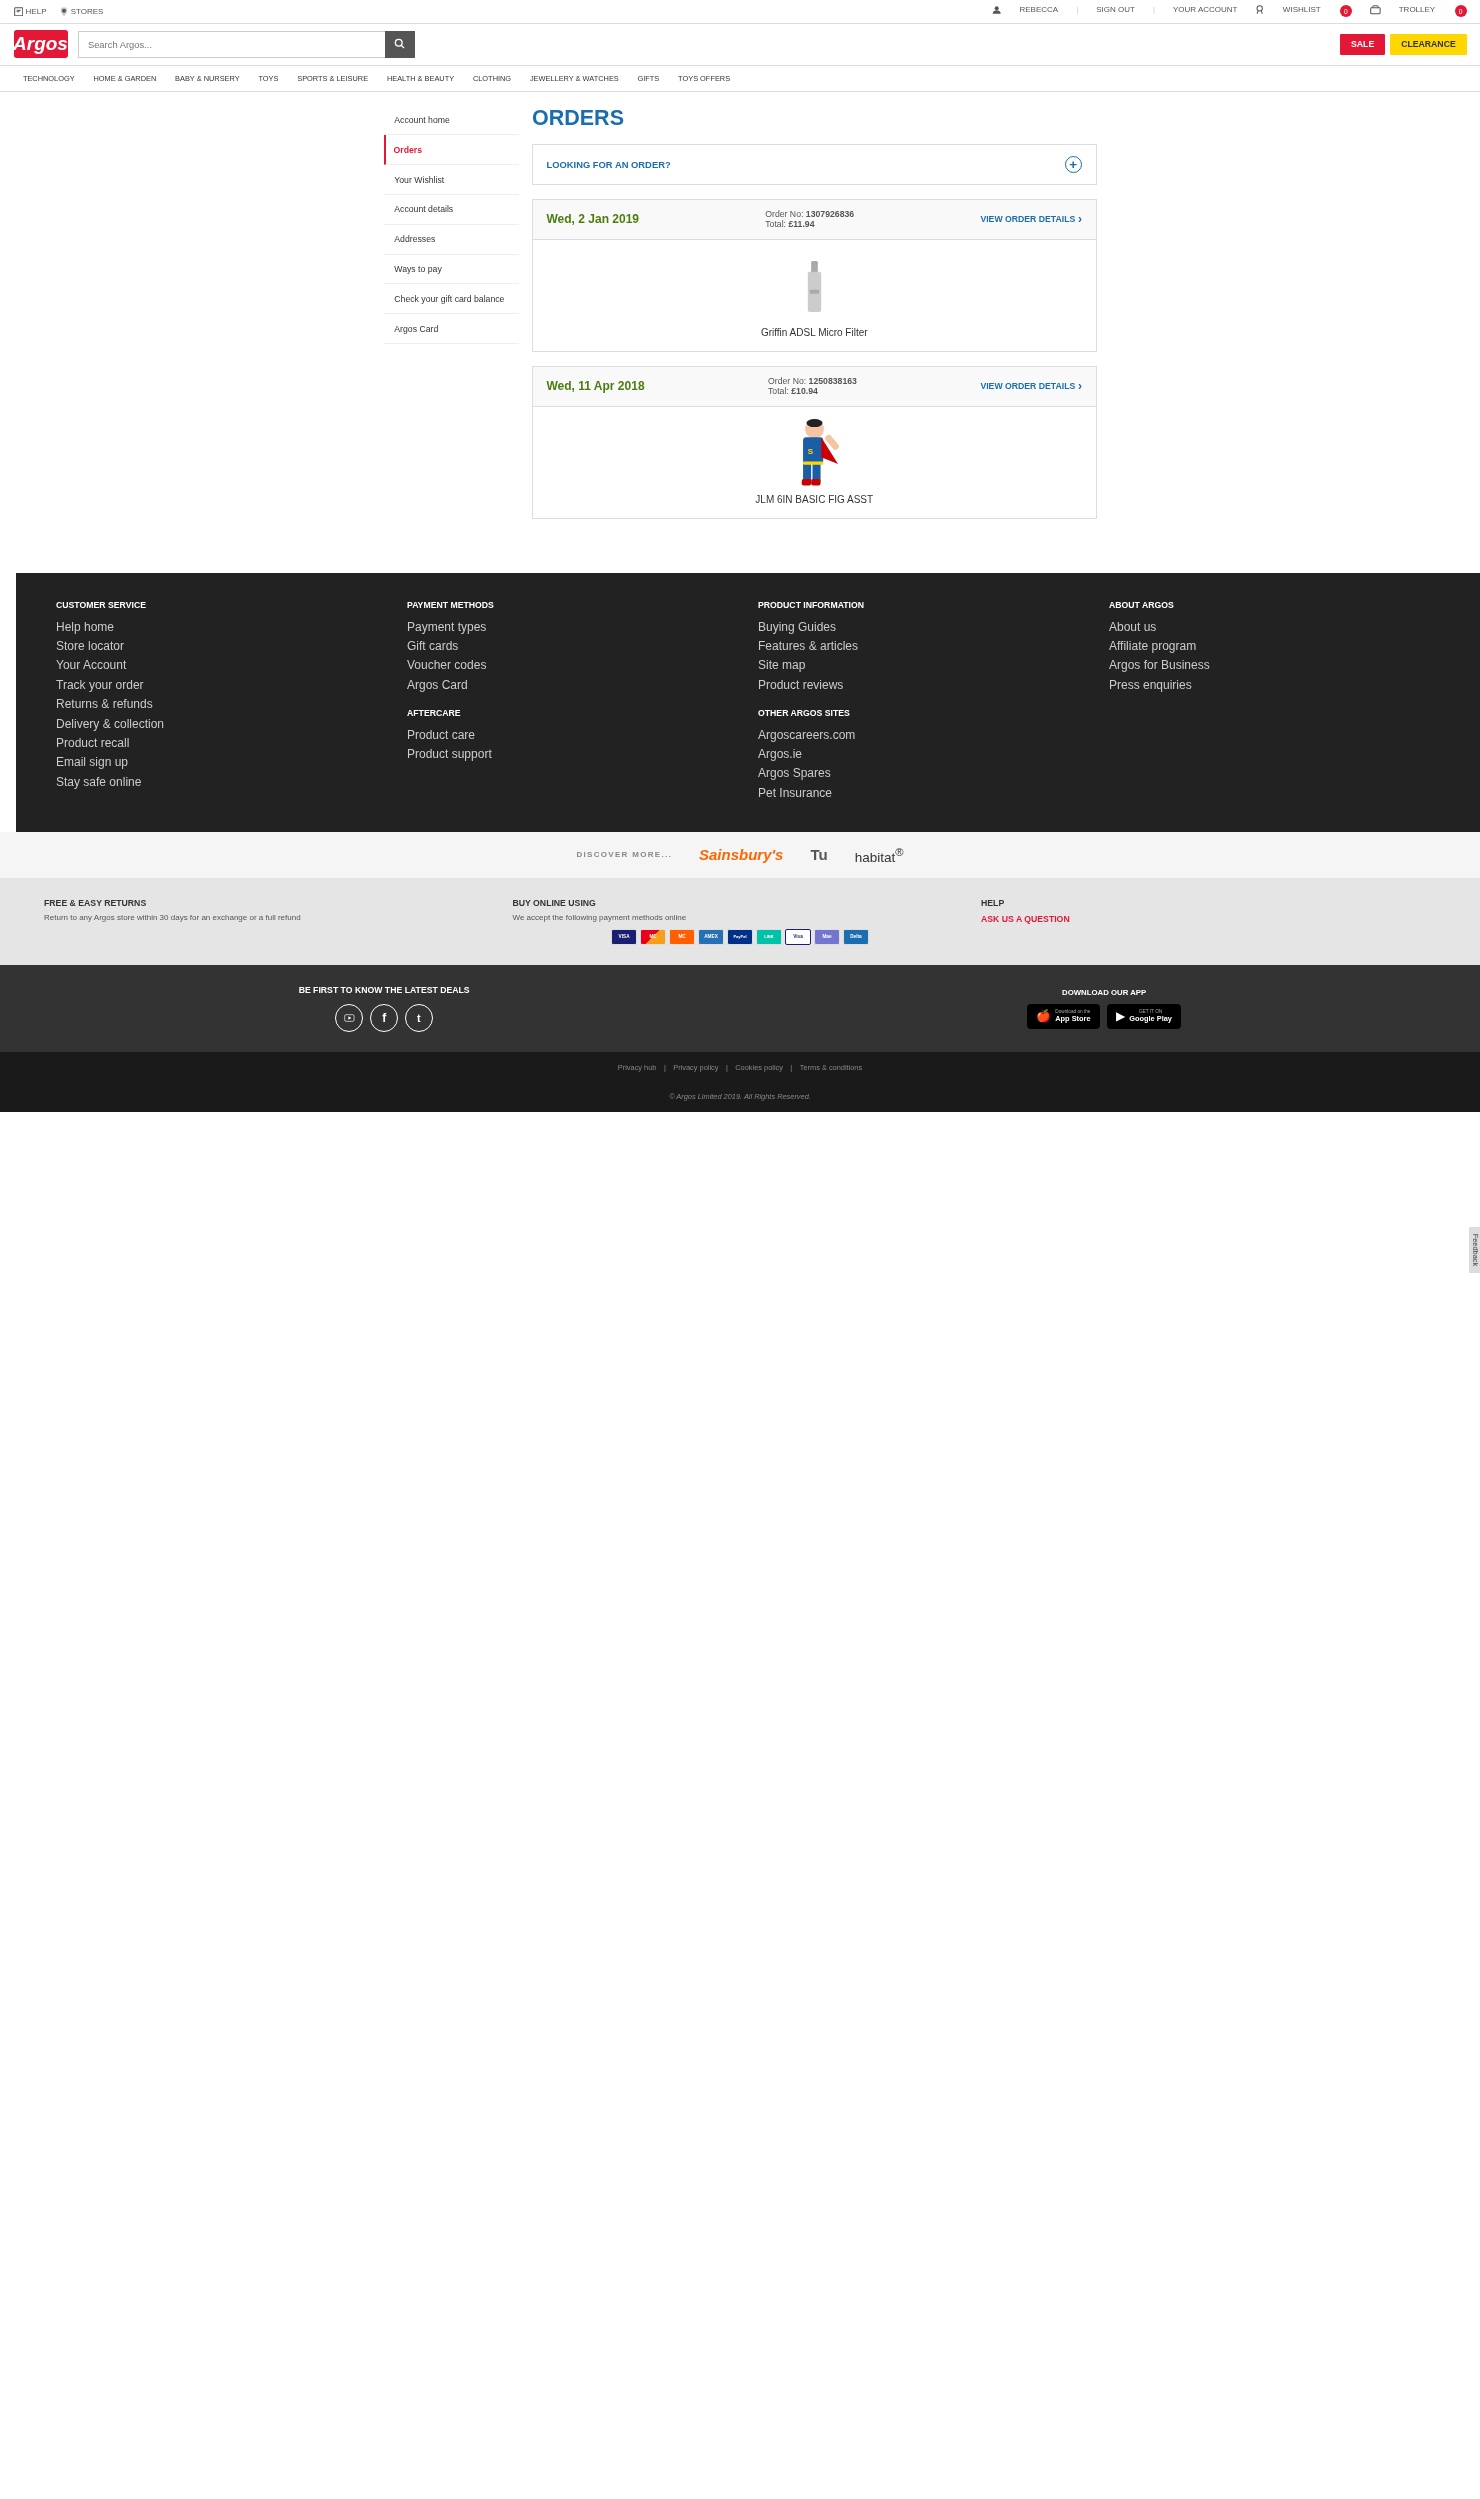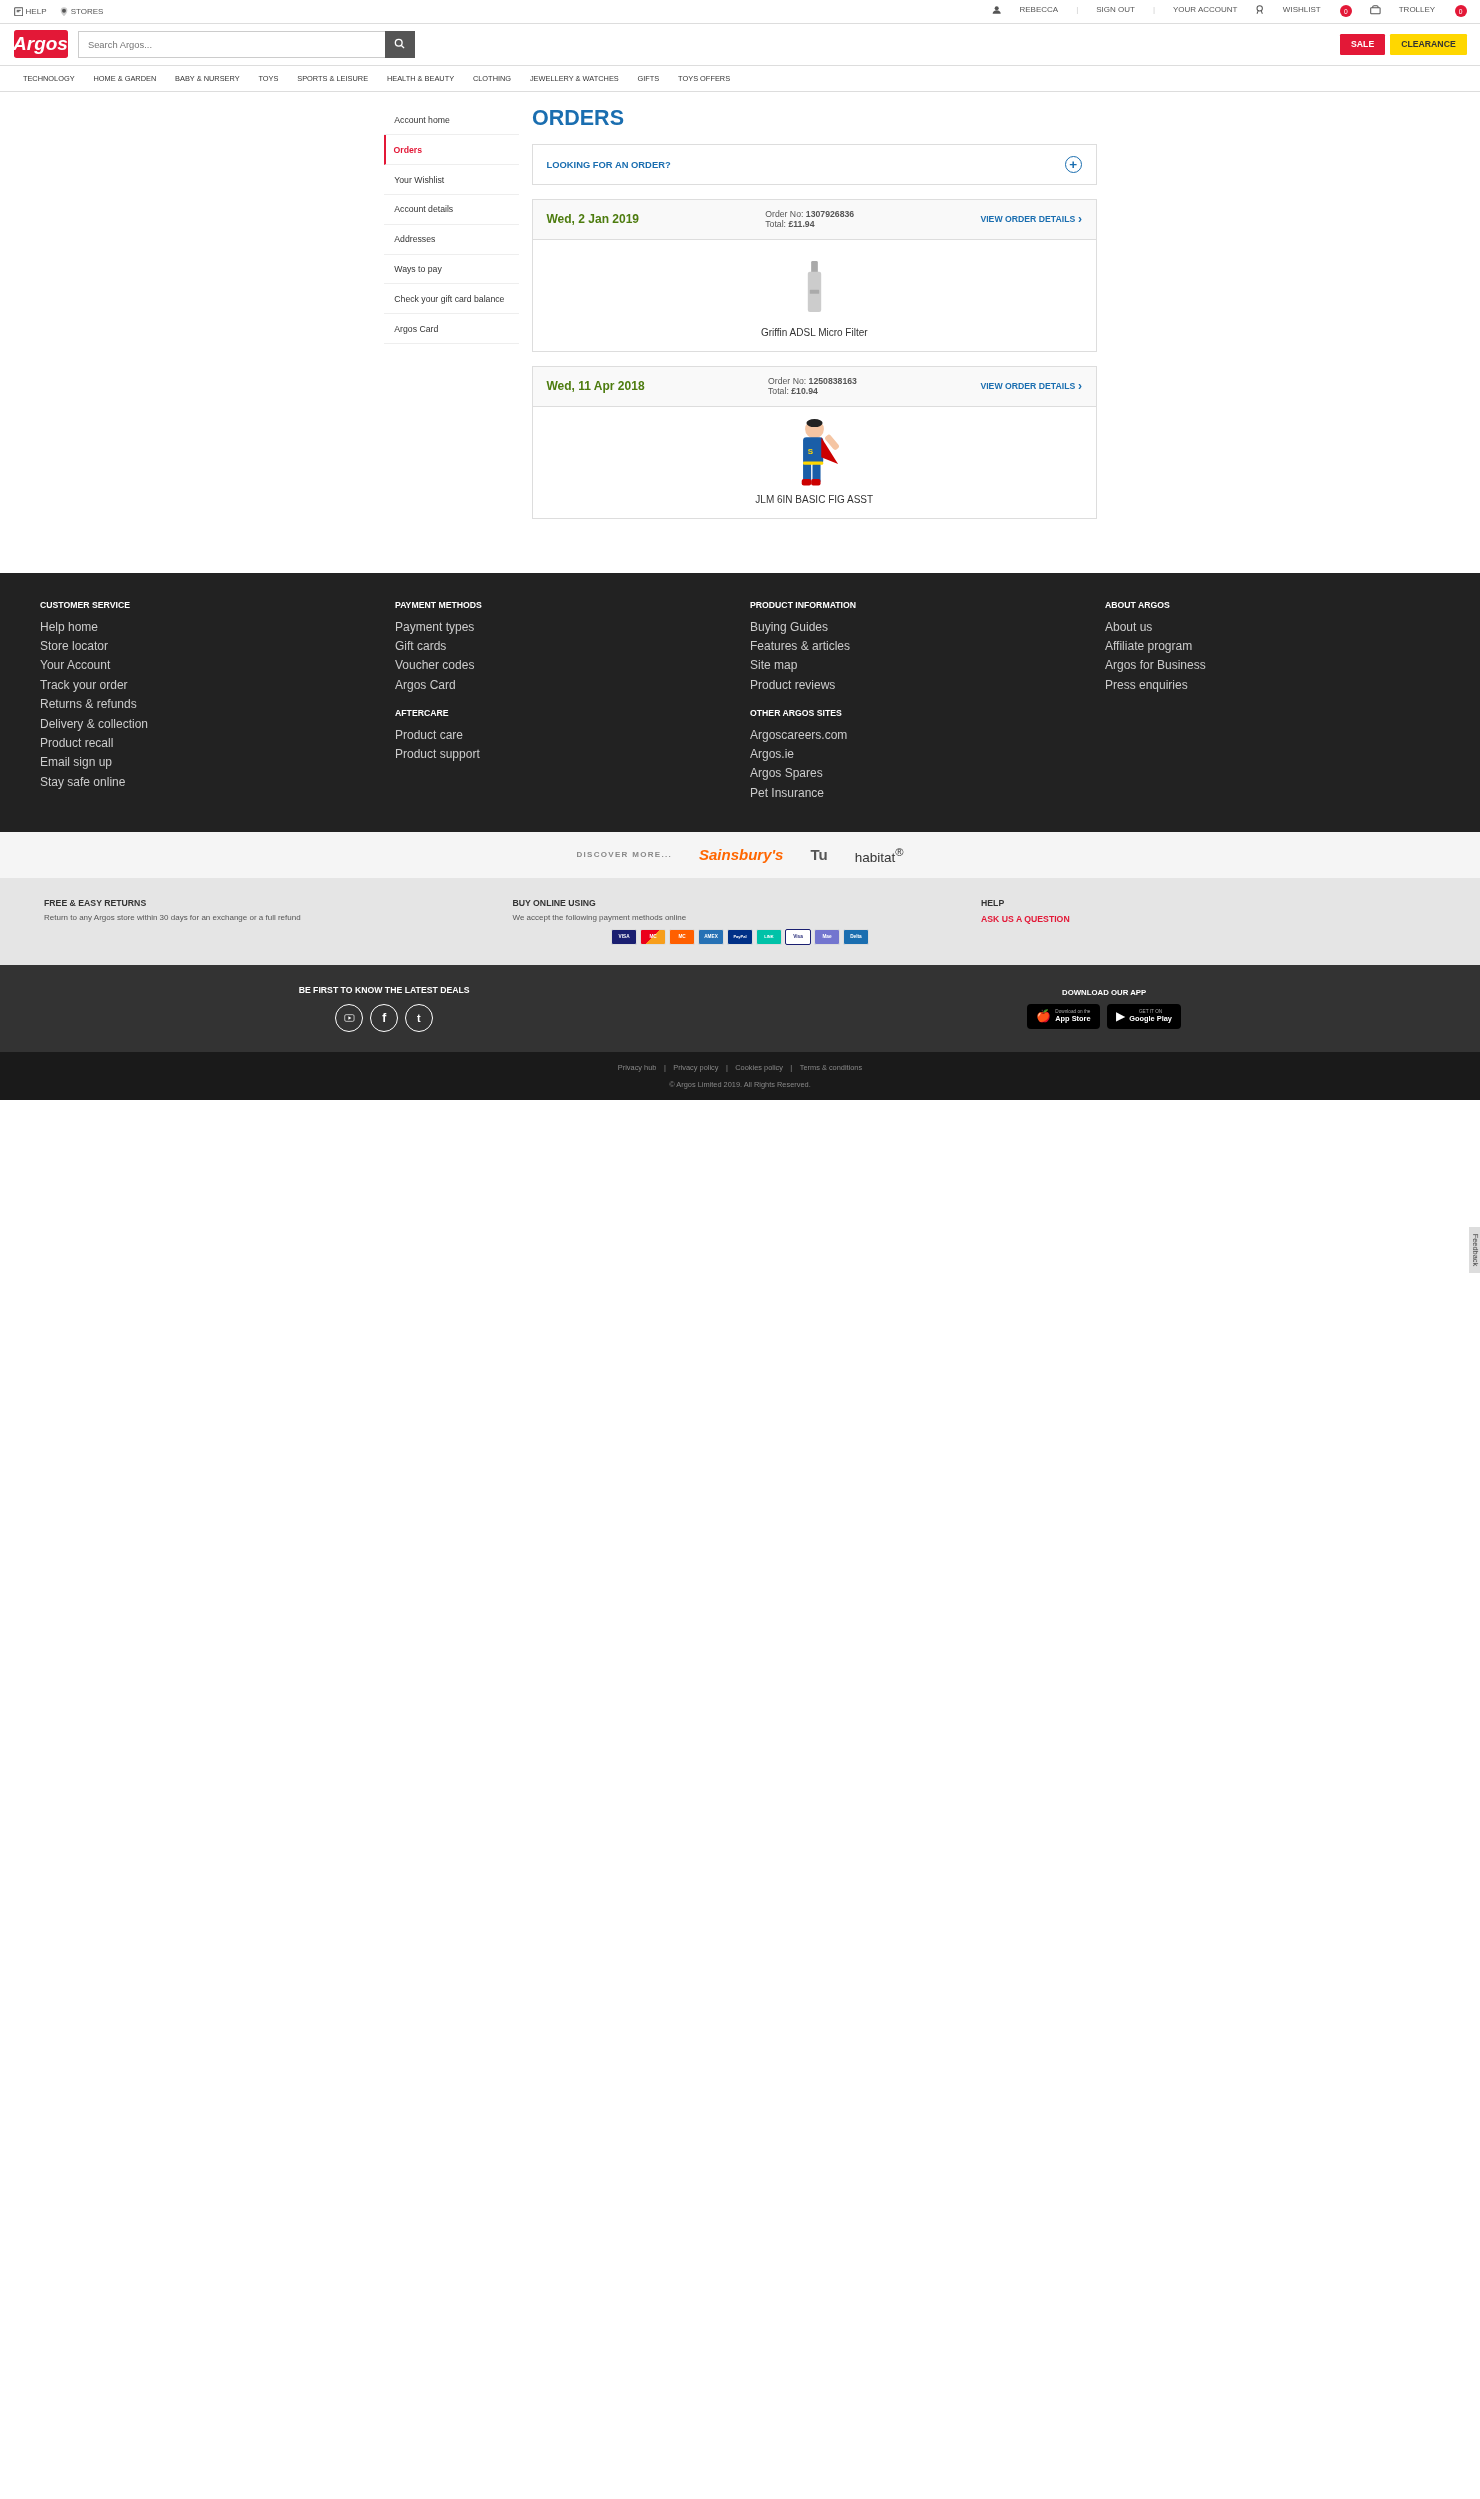--- a/index.html
+++ b/index.html
@@ -248,20 +248,21 @@
 
     
     .footer-main {
       background: #222;
       color: #ccc;
       padding: 27px 40px;
       display: grid;
       grid-template-columns: repeat(4, 1fr);
       gap: 20px;
       margin-top: 27px;
+      margin-left: 16px;
     }
     .footer-col h4 {
       color: #fff;
       font-size: 8.7px;
       font-weight: bold;
       text-transform: uppercase;
       margin-bottom: 9.4px;
     }
     .footer-col a, .footer-col span {
       display: block;
@@ -719,15 +720,15 @@
   </div>
 </div>
 
 <div class="footer-legal">
   <div>
     <a>Privacy hub</a> |
     <a>Privacy policy</a> |
     <a>Cookies policy</a> |
     <a>Terms &amp; conditions</a>
   </div>
-  <div style="margin-top:8px;">© Argos Limited 2019. All Rights Reserved.</div>
+  <div style="margin-top:20px;font-style:italic;">© Argos Limited 2019. All Rights Reserved.</div>
 </div>
 
 
 </body></html>

